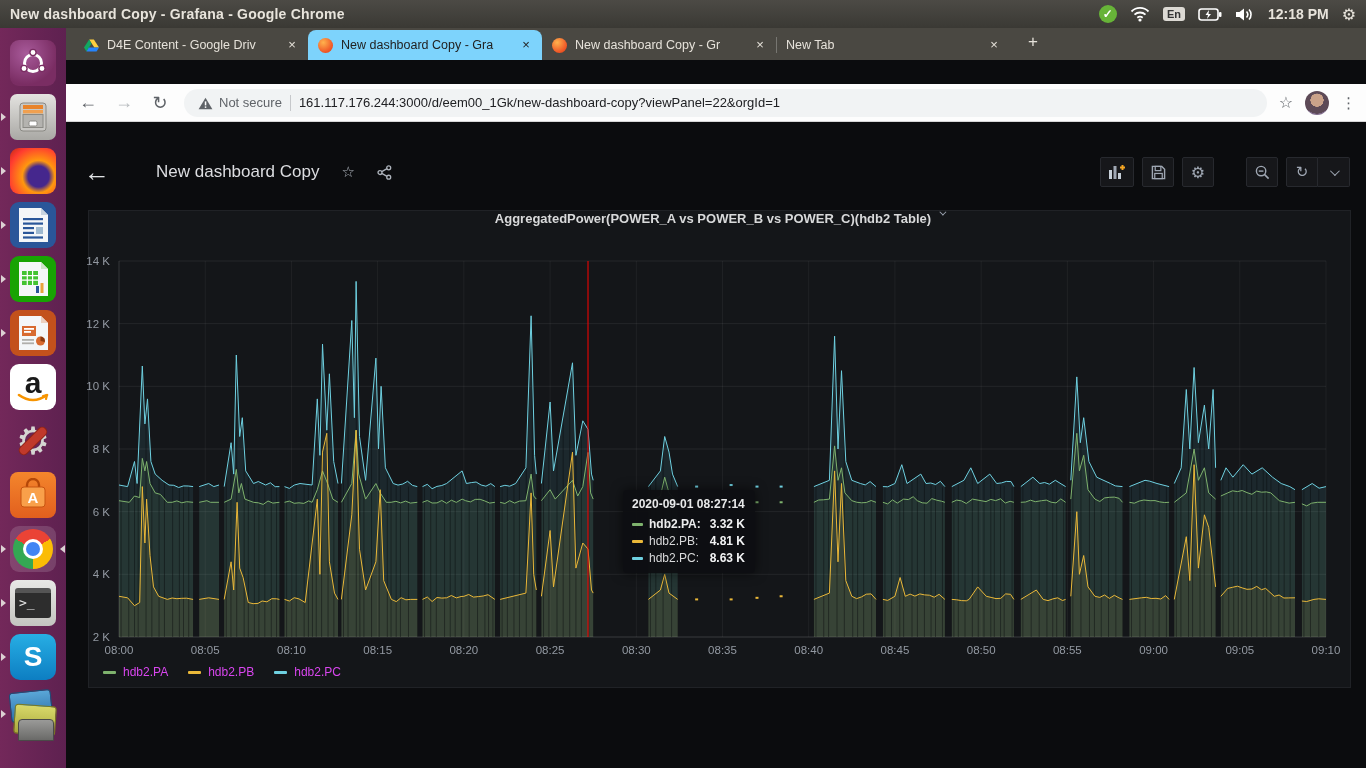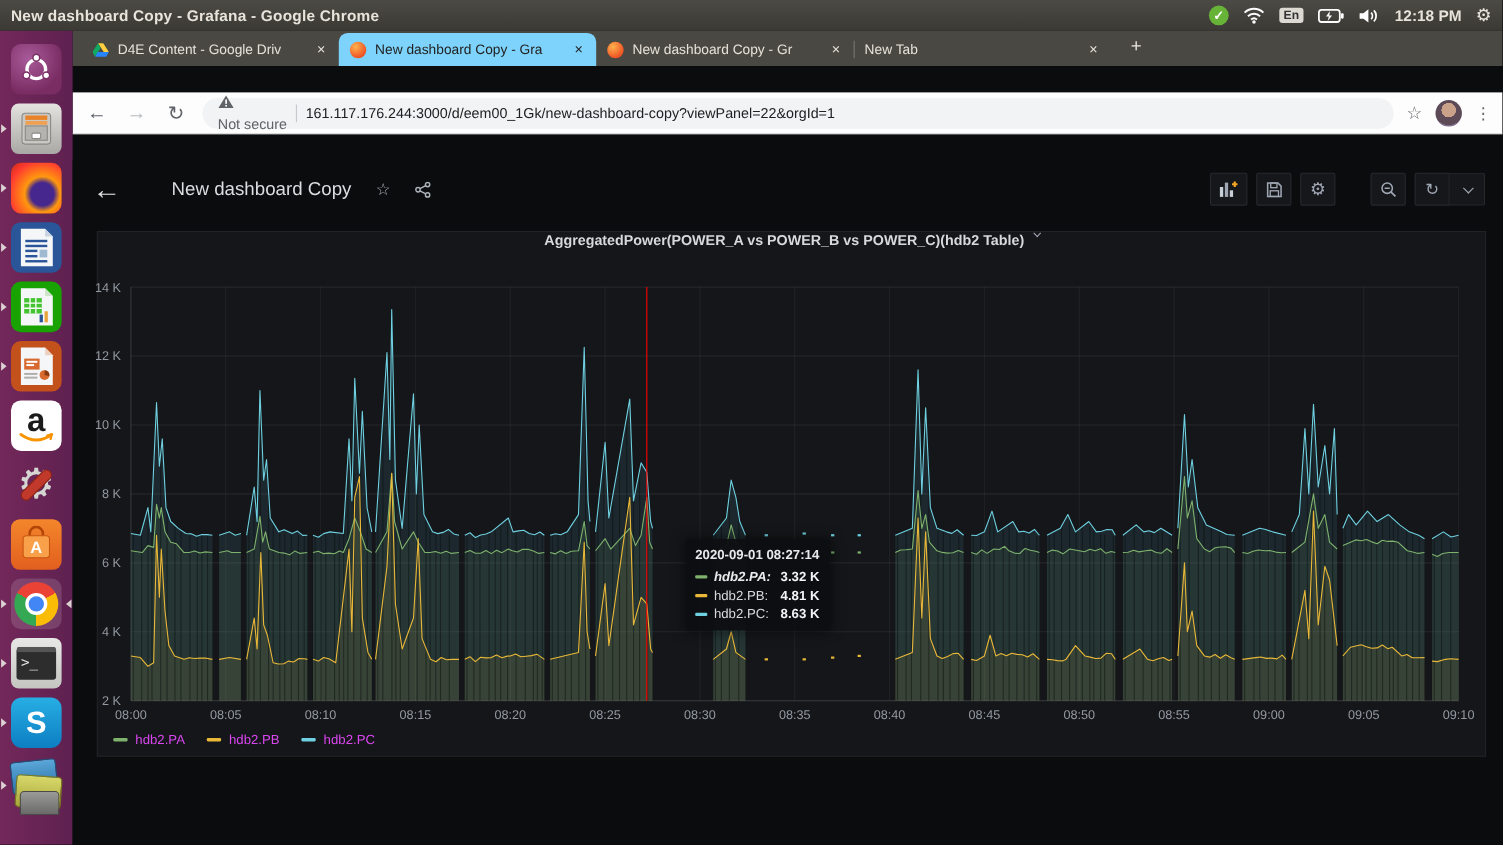--- a/index.html
+++ b/index.html
@@ -52,21 +52,21 @@
     text-align:center; line-height:24px; }
   .favicon { width:15px; height:15px; flex:0 0 15px; }
   .grafana-fav { background:radial-gradient(circle at 35% 30%, #ffb24d, #f05a28 65%, #d83b10);
     border-radius:50%; }
 
   .toolbar { height:38px; background:#fdfdfd; display:flex; align-items:center;
     padding:0 10px; gap:12px; border-bottom:1px solid #d6d6d6; }
   .nav-ic { color:#5f6368; font-size:18px; width:24px; text-align:center; }
   .omnibox { flex:1; height:28px; background:#f1f3f4; border-radius:14px;
     display:flex; align-items:center; padding:0 14px; gap:8px; font-size:13px; color:#202124; }
-  .omni-sec { color:#5f6368; display:flex; align-items:flex-start; gap:6px;flex-direction:column; }
+  .omni-sec { color:#5f6368; display:flex; align-items:flex-end; gap:6px; }
   .omni-div { width:1px; height:16px; background:#c6c8cb; }
   .url-text { white-space:nowrap; overflow:hidden; }
   .toolbar .star { font-size:16px; color:#5f6368; margin-left:auto; }
   .avatar { width:24px; height:24px; border-radius:50%;
     background:radial-gradient(circle at 50% 38%, #caa28a 0 34%, #5d4a57 35% 70%, #7e6a8a 71%); }
   .kebab { color:#5f6368; font-size:15px; letter-spacing:0; }
 
   
   .grafana { flex:1; background:#0b0c0e; position:relative; color:#d8d9da; }
   .g-navbar { height:52px; display:flex; align-items:center; padding:0 16px 0 18px; gap:10px; }
@@ -96,21 +96,21 @@
   .plot-wrap { position:absolute; left:30px; top:50px; width:1207px; height:376px; }
   .plot-wrap svg { overflow:visible; display:block; }
 
   .g-tooltip { position:absolute; left:504px; top:229px; width:132px; z-index:5;
     background:rgba(14,15,18,.96); border-radius:3px; padding:7px 10px 8px 9px;
     box-shadow:0 0 12px rgba(0,0,0,.6); font-size:12px; color:#d8d9da; }
   .g-tooltip .tt-head { font-weight:bold; color:#e8e9ea; margin-bottom:6px; white-space:nowrap; }
   .tt-row { display:flex; align-items:center; gap:6px; margin-top:3px; white-space:nowrap; }
   .tt-dash { width:11px; height:3px; border-radius:1px; flex:0 0 11px; }
   .tt-name { }
-  .tt-name.bold { font-weight:bold; color:#ececed;font-style:italic; }
+  .tt-name.bold { font-weight:bold; color:#ececed; }
   .tt-val { margin-left:auto; font-weight:bold; color:#f2f3f4; }
 
   .legend { position:absolute; left:14px; bottom:8px; display:flex; gap:20px;
     font-size:12px; color:#d946ef; }
   .legend-item { display:flex; align-items:center; gap:7px; }
   .legend-dash { width:13px; height:3px; border-radius:1px; }
 </style>
 </head>
 <body>
 

